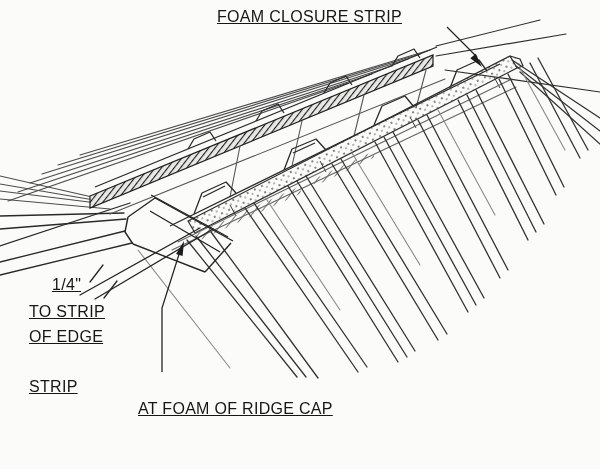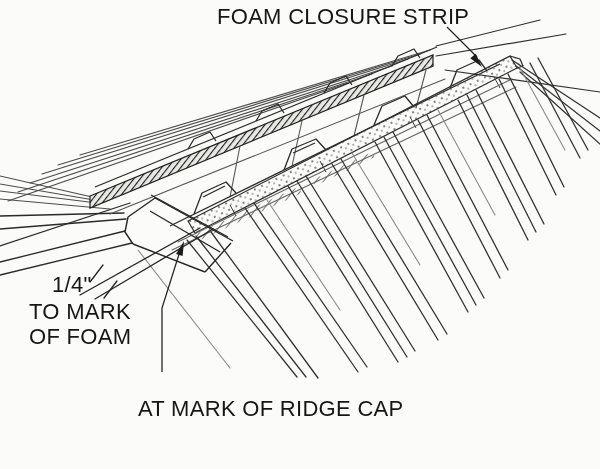--- a/index.html
+++ b/index.html
@@ -4,22 +4,22 @@
 <style>
   html,body{margin:0;padding:0;}
   body{
     width:600px;height:469px;position:relative;overflow:hidden;
     background:#fbfbf9;
     font-family:"Liberation Sans", sans-serif;
   }
   #stage{position:absolute;inset:0;}
   svg{position:absolute;left:0;top:0;}
   .lbl{
-    position:absolute;color:#161616;font-size:22px;line-height:23px;
-    letter-spacing:.3px;white-space:pre;user-select:none;
+    position:absolute;color:#161616;font-size:16px;line-height:23px;
+    letter-spacing:.3px;white-space:pre;user-select:none;text-decoration:underline;
   }
   .note{line-height:25px;}
 </style>
 </head>
 <body>
 
 <div id="stage">
 
 <svg width="600" height="469" viewBox="0 0 600 469">
   <defs>
@@ -173,18 +173,19 @@
   <g>
     <polyline points="162,372 162,308 181,248" fill="none" stroke="#262626" stroke-width="1.3"></polyline>
     <polygon points="184,241 182.6,256.1 176,253.9" fill="#1c1c1c"></polygon>
   </g>
 </svg>
 
 <div class="lbl" style="left:217px;top:5px;">FOAM CLOSURE STRIP</div>
 
 <div class="lbl" style="left:52px;top:273px;">1/4"</div>
 
-<div class="lbl note" style="left:29px;top:299px;">TO MARK</div>
-<div class="lbl note" style="left:29px;top:324px;">OF FOAM</div>
+<div class="lbl note" style="left:29px;top:299px;">TO STRIP</div>
+<div class="lbl note" style="left:29px;top:324px;">OF EDGE</div>
+<div class="lbl note" style="left:29px;top:374px;">STRIP</div>
 
-<div class="lbl" style="left:138px;top:397px;">AT MARK OF RIDGE CAP</div>
+<div class="lbl" style="left:138px;top:397px;">AT FOAM OF RIDGE CAP</div>
 
 </div>
 
 </body></html>

